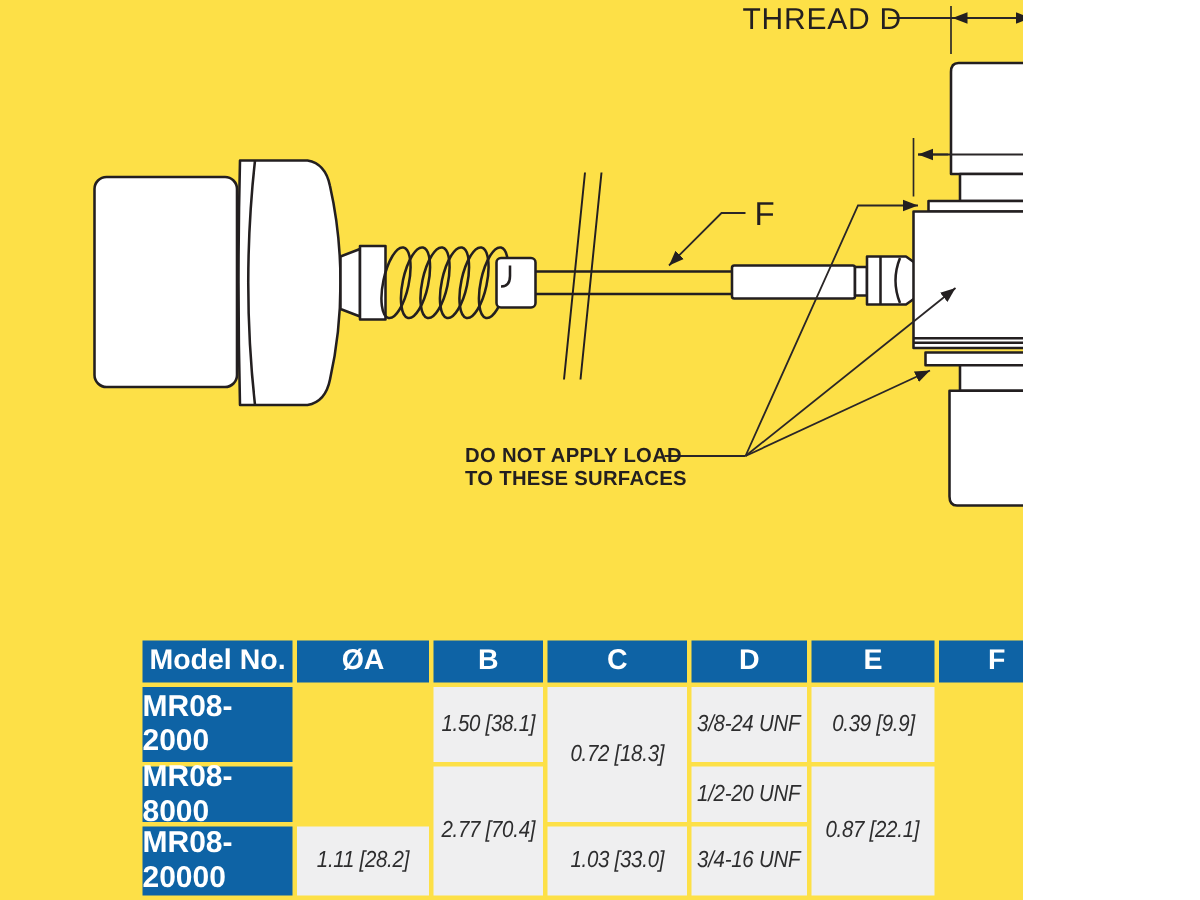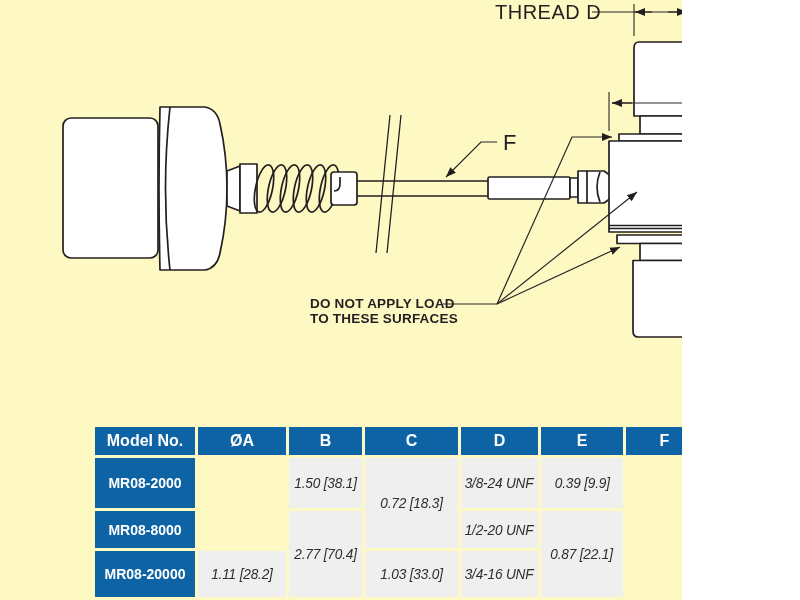--- a/index.html
+++ b/index.html
@@ -1,28 +1,28 @@
 <!DOCTYPE html>
 <html style="--blue: #0e63a5; --cell: #efeff0;"><head>
 <meta charset="utf-8">
 <style>
   html,body{margin:0;padding:0;background:#fff;}
-  .stage{position:relative;width:682px;height:600px;background:#fef9c3;overflow:hidden;
+  .stage{position:relative;width:682px;height:600px;background:#fde047;overflow:hidden;
          font-family:"Liberation Sans",sans-serif;}
   svg text{fill:#231f20;}
   .dimlabel{font-size:22px;font-weight:500;letter-spacing:.5px;}
   .threadlabel{font-size:20px;font-weight:500;letter-spacing:.5px;}
   .notetext{font-size:13.5px;font-weight:700;letter-spacing:.2px;}
 
   .spec-table{position:absolute;left:95px;top:427px;display:grid;
     grid-template-columns:100px 88px 73px 93px 77px 82px 77px;
     grid-template-rows:28px 50px 37px 46px;gap:3px;}
   .spec-table>div{display:flex;align-items:center;justify-content:center;}
-  .th{background:var(--blue,#0e63a5);color:#fff;font-size:16px;font-weight:700;}
-  .model{background:var(--blue,#0e63a5);color:#fff;font-size:14px;font-weight:700;}
+  .th{background:var(--blue,#0e63a5);color:#fff;font-size:19px;font-weight:700;}
+  .model{background:var(--blue,#0e63a5);color:#fff;font-size:20px;font-weight:700;}
   .val{background:var(--cell,#efeff0);color:#2d2d2e;font-size:15.5px;font-weight:400;font-style:italic;}
   .val span{display:inline-block;transform:scaleX(.88);white-space:nowrap;letter-spacing:-.2px;}
 </style>
 </head>
 <body>
 
 <div class="stage">
 
   <svg width="800" height="422" viewBox="0 0 800 422">
     <defs>

